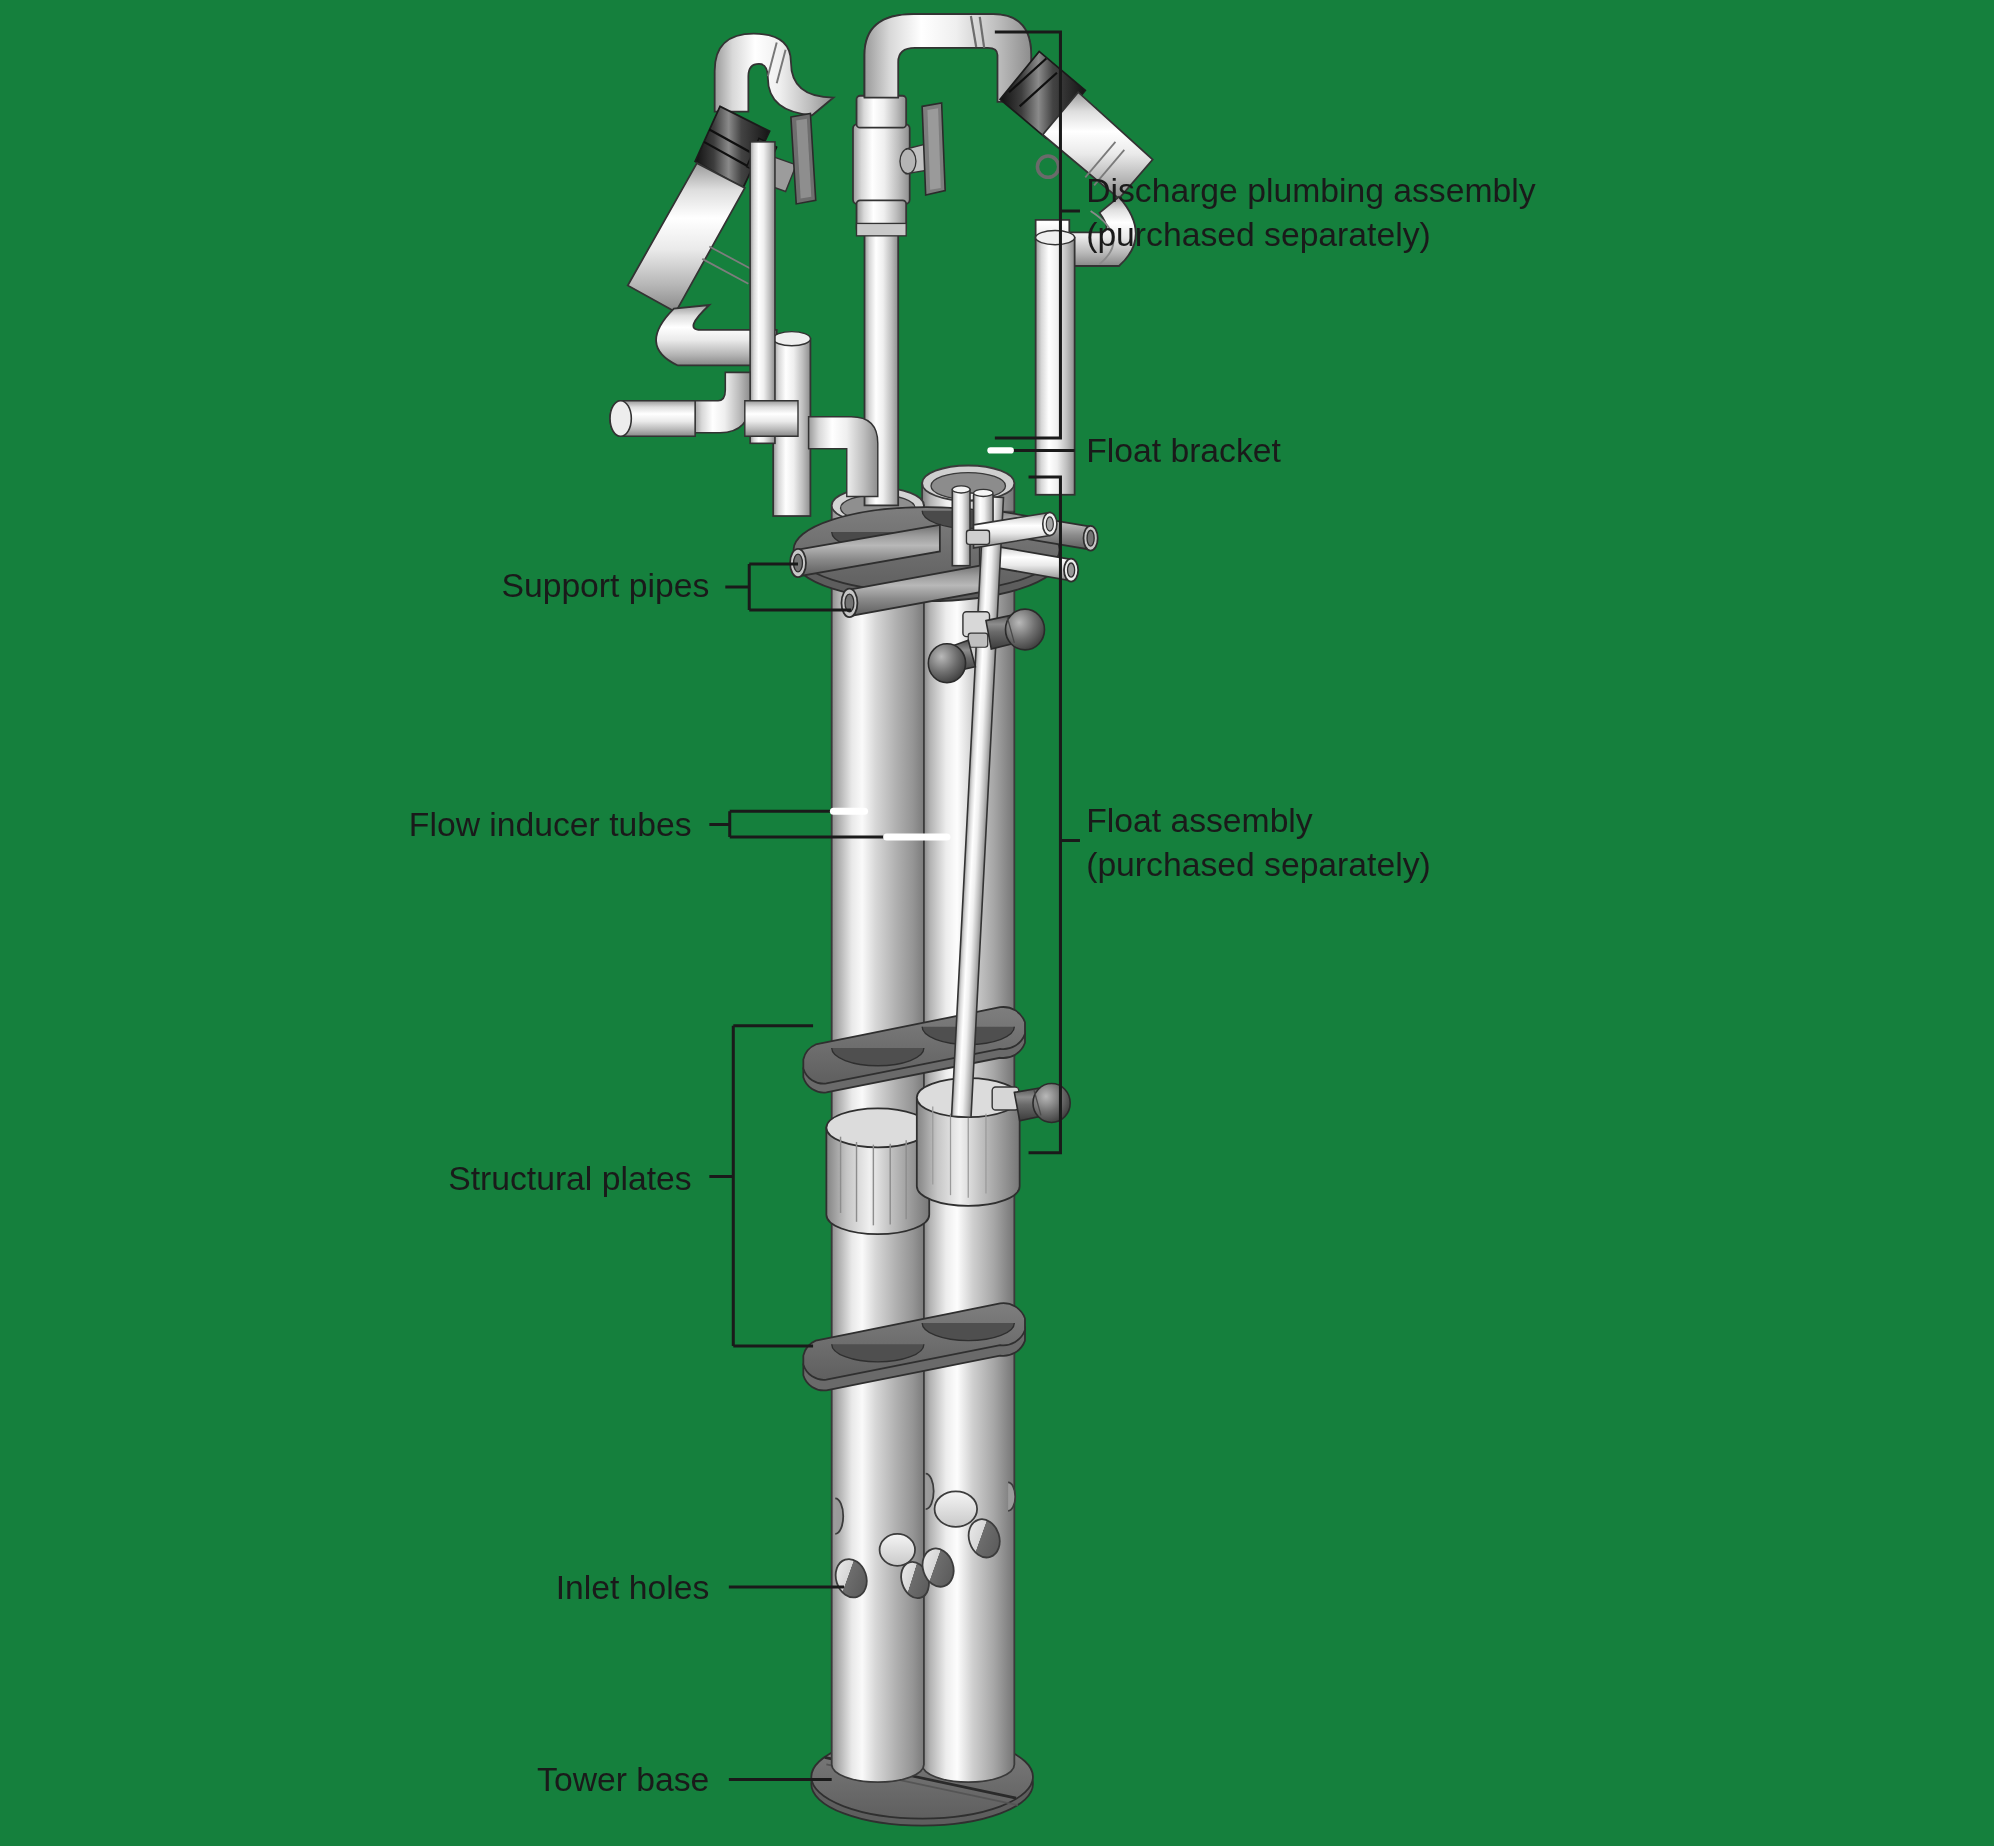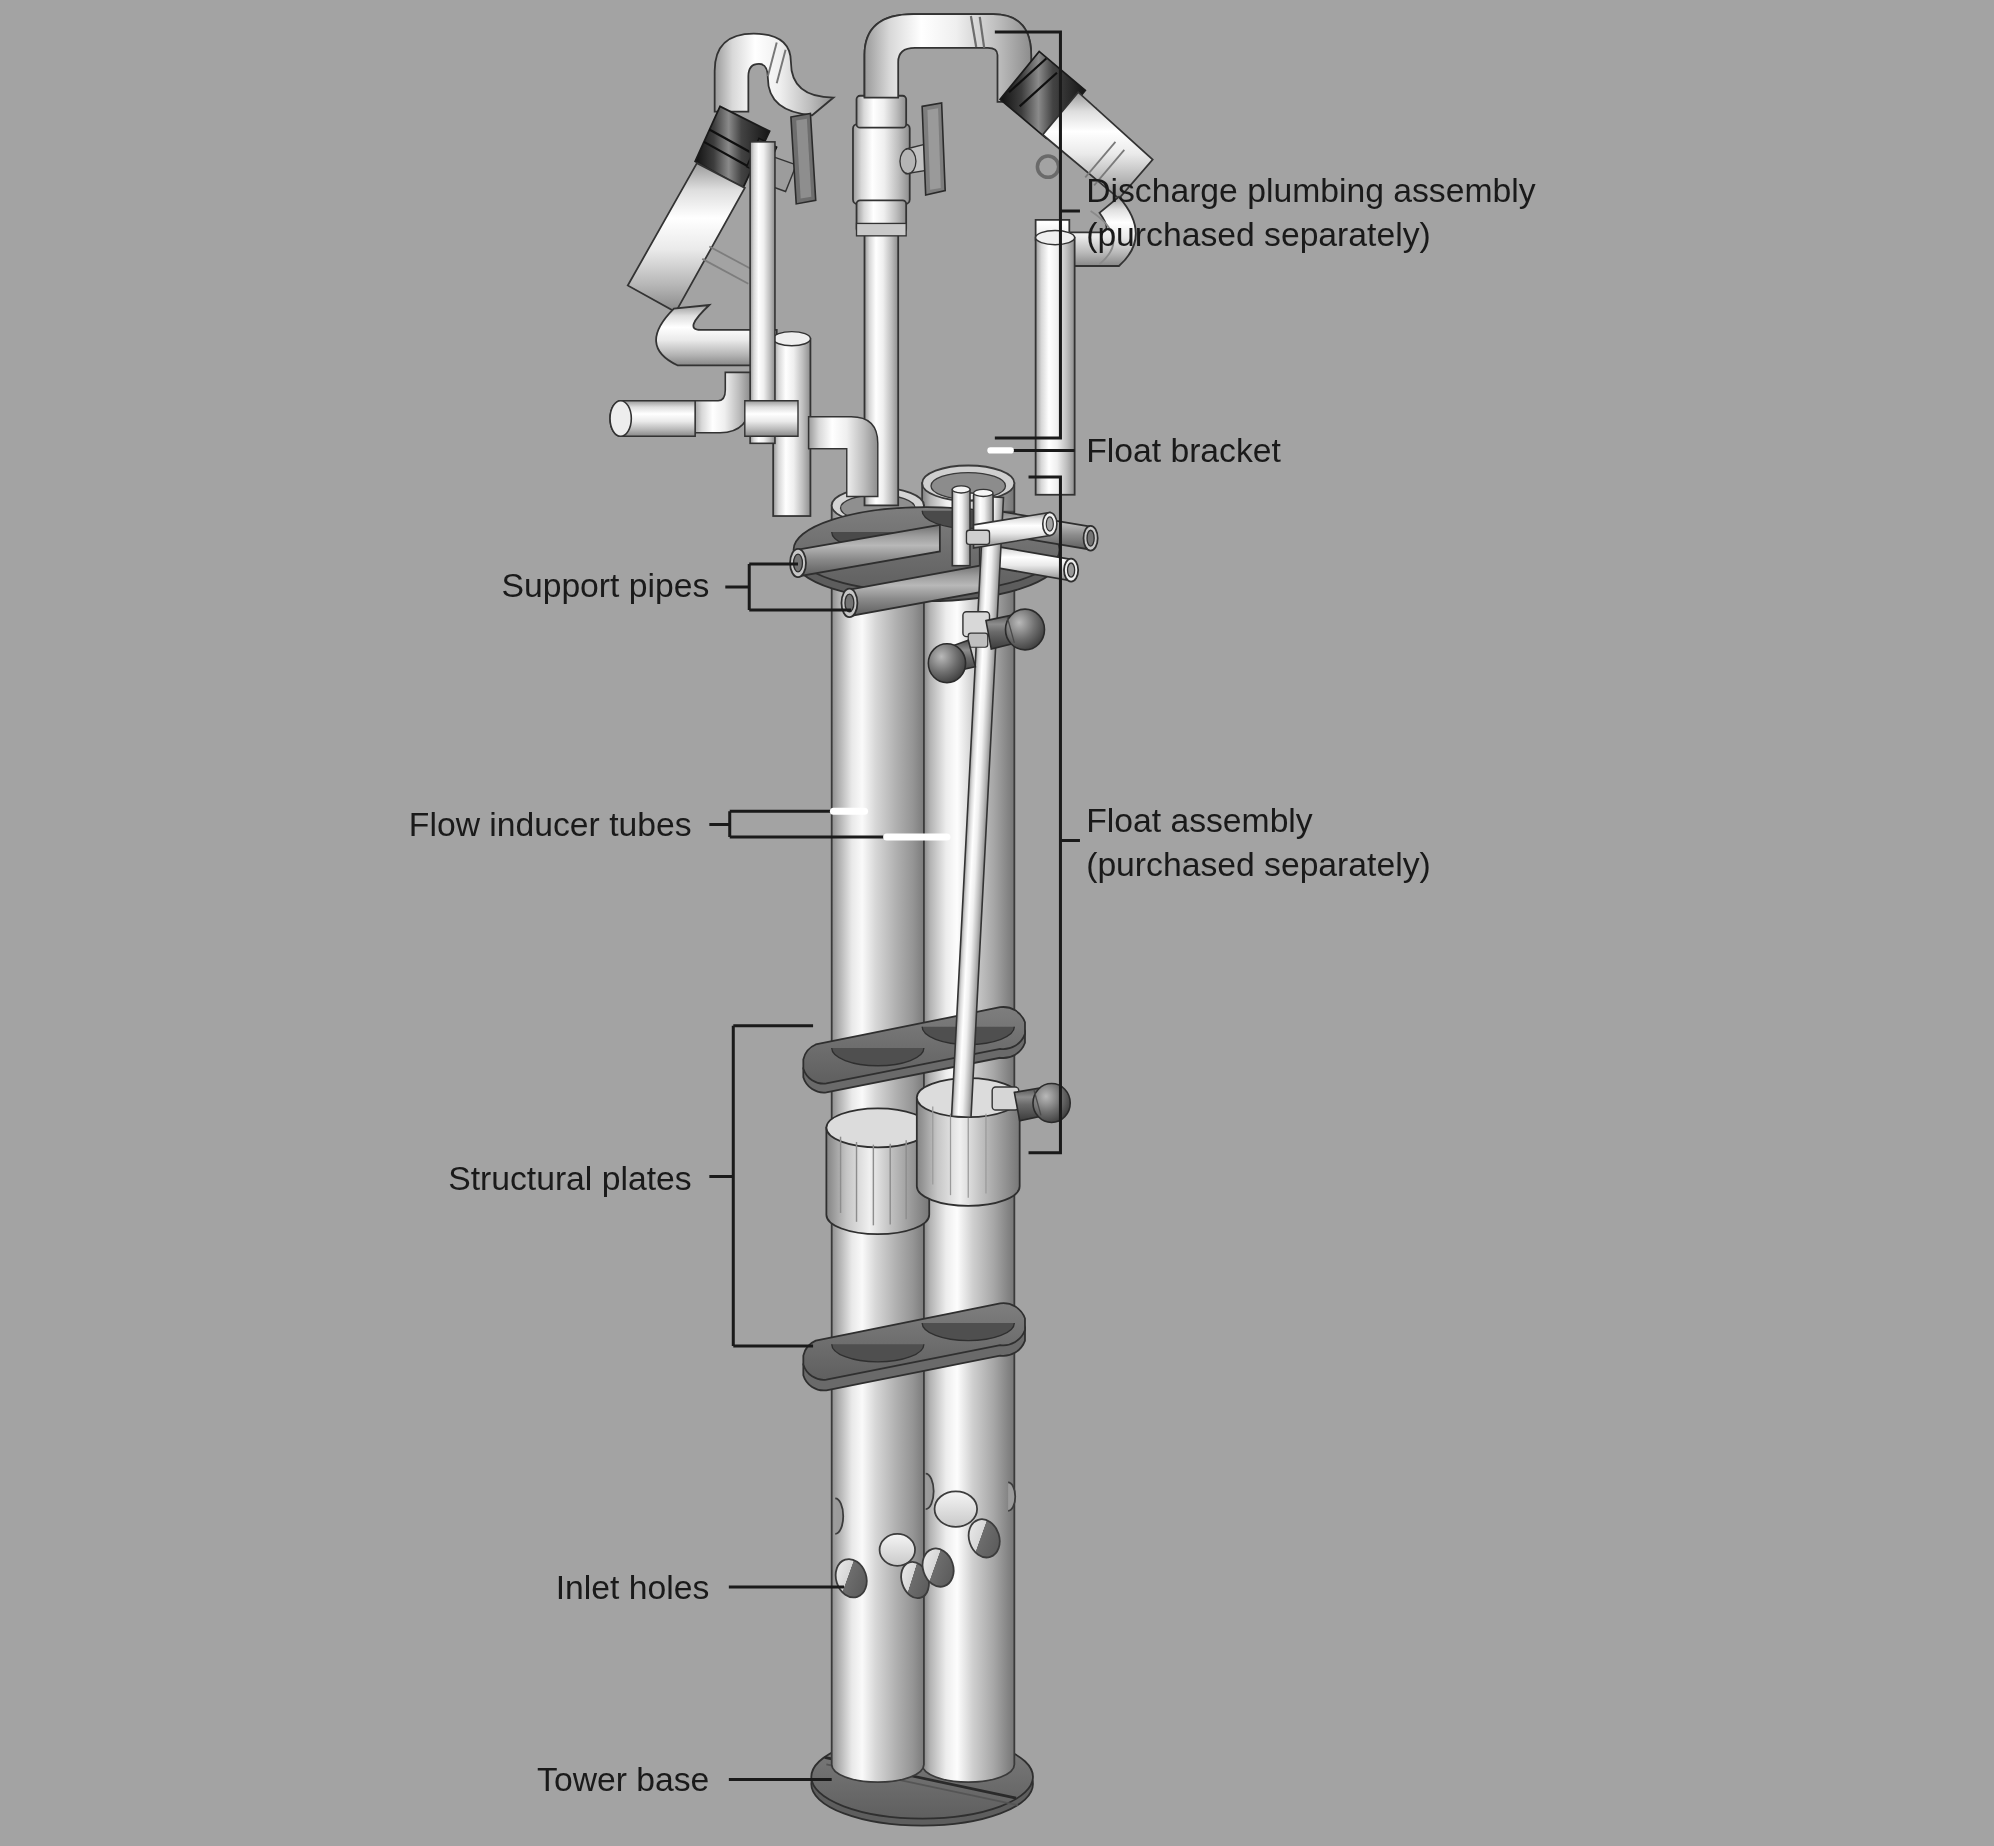--- a/index.html
+++ b/index.html
@@ -1,18 +1,18 @@
 <!DOCTYPE html>
 <html style="font-size:14px"><head>
 <meta charset="utf-8">
 <style>
   html,body{margin:0;padding:0;background:#ffffff;}
   body{width:1995px;height:1846px;overflow:hidden;
        font-family:"Liberation Sans",sans-serif;}
-  #stage{position:relative;width:1995px;height:1846px;background:#a3a3a3;}
+  #stage{position:relative;width:1995px;height:1846px;background:#15803d;}
   svg{display:block;}
   .lbl{font-family:"Liberation Sans",sans-serif;font-size:38px;fill:#1a1a1a;}
 </style>
 </head>
 <body>
 
 <div id="stage">
 
 <svg width="1995" height="1846" viewBox="0 0 2250 2082">
 

